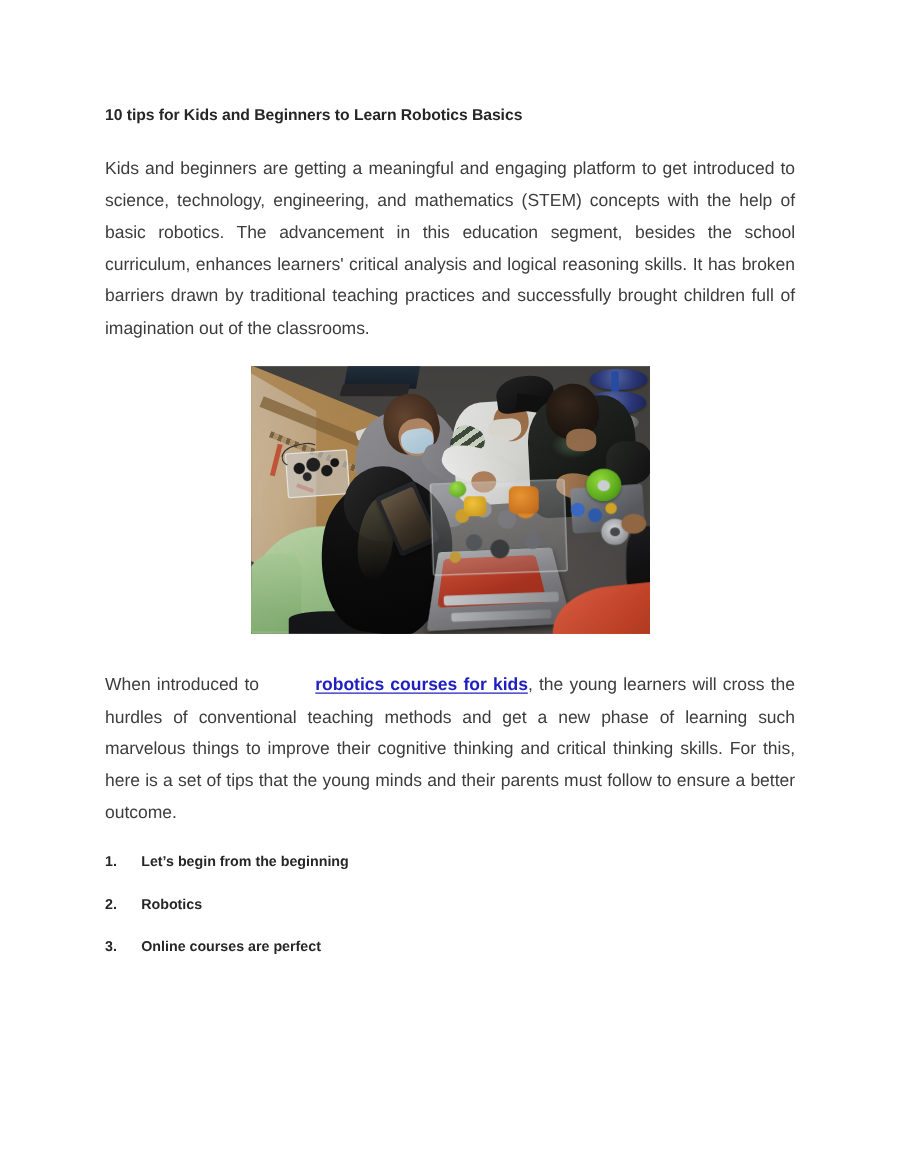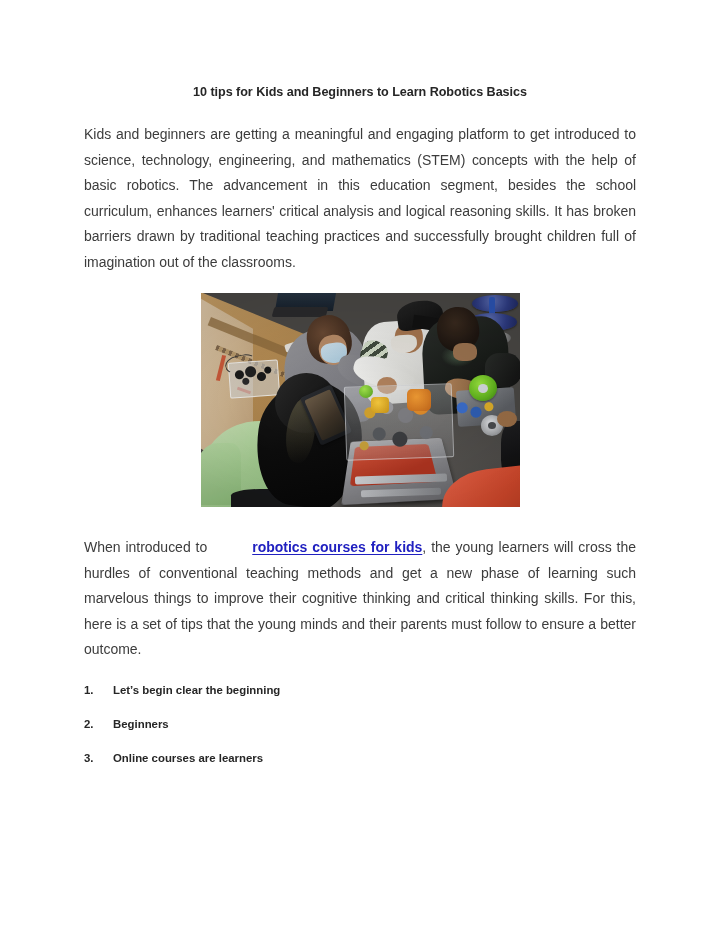--- a/index.html
+++ b/index.html
@@ -26,21 +26,20 @@
     left: 84px;
     top: 84px;
     width: 552px;
   }
 
   
   .doc-title {
     font-size: 12.6px;
     font-weight: bold;
     color: #262626;
-    text-align: center;
     letter-spacing: -0.05px;
     line-height: 1.3;
     margin: 0 0 22px 0;
     padding: 0;
   }
 
   
   .para {
     font-size: 14px;
     color: #3c3c3c;
@@ -585,29 +584,29 @@
         <div class="orange-sleeve"></div>
 
         <div class="photo-grain"></div>
       </div>
     </div>
 
     <p class="para"><span>When introduced to </span><a class="inline-link" href="#">robotics courses for kids</a><span>, the young learners will cross the hurdles of conventional teaching methods and get a new phase of learning such marvelous things to improve their cognitive thinking and critical thinking skills. For this, here is a set of tips that the young minds and their parents must follow to ensure a better outcome.</span></p>
 
     <div class="list-heading">
       <span class="num">1.</span>
-      <span class="htext">Let’s begin clear the beginning</span>
+      <span class="htext">Let’s begin from the beginning</span>
     </div>
 
 
     <div class="list-heading">
       <span class="num">2.</span>
-      <span class="htext">Beginners</span>
+      <span class="htext">Robotics</span>
     </div>
 
 
     <div class="list-heading">
       <span class="num">3.</span>
-      <span class="htext">Online courses are learners</span>
+      <span class="htext">Online courses are perfect</span>
     </div>
 
   </div>
 </div>
 
 </body></html>

